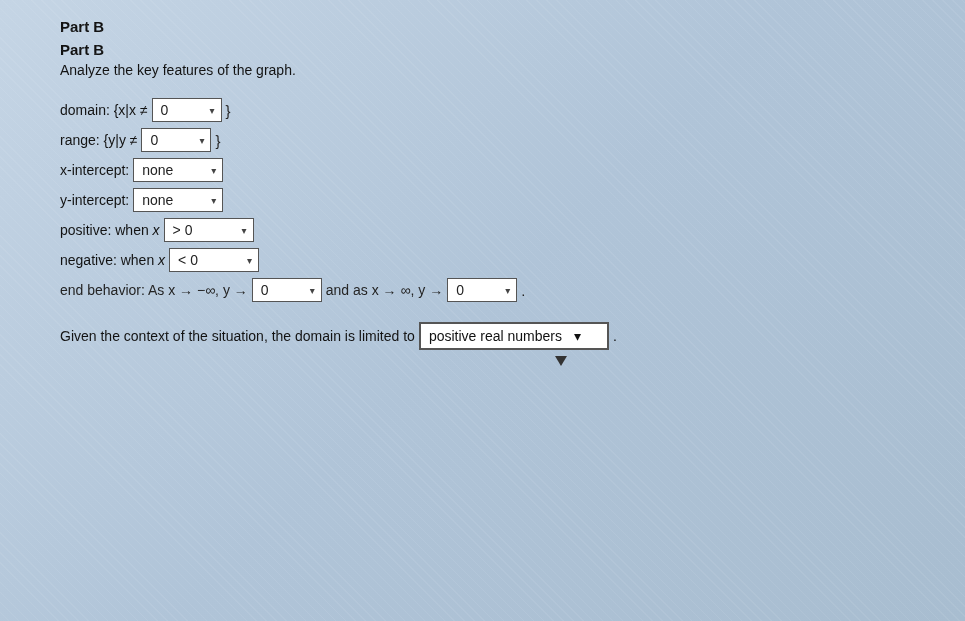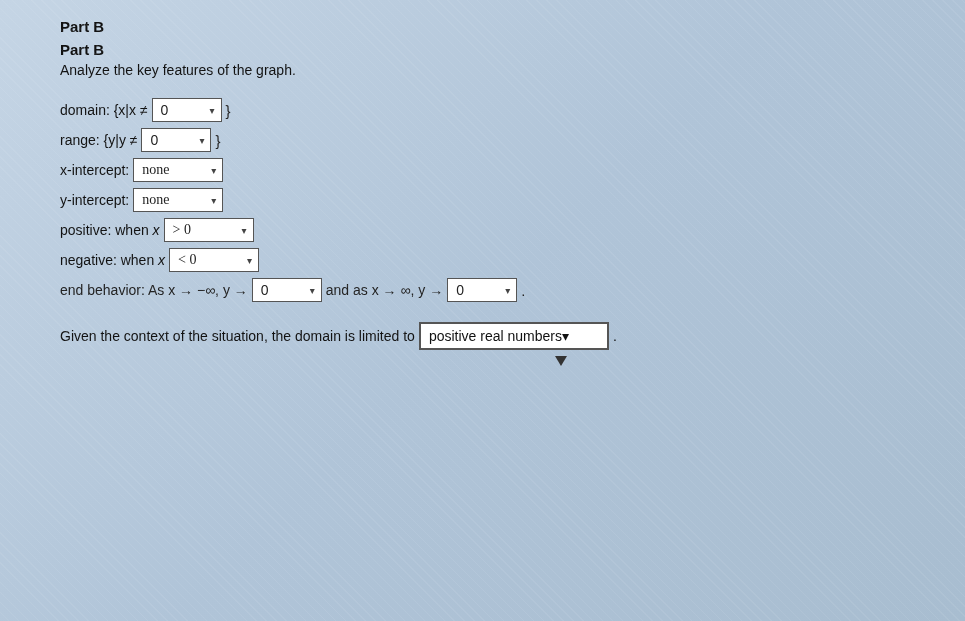--- a/index.html
+++ b/index.html
@@ -99,21 +99,20 @@
     }
 
     .dropdown-box .chevron {
       margin-left: 4px;
       font-size: 10px;
       color: #444;
     }
 
     .dropdown-box-small {
       min-width: 90px;
-      font-family: Liberation Serif, serif;
     }
 
     .dropdown-box-xsmall {
       min-width: 70px;
     }
 
     .brace-text {
       font-size: 15px;
       color: #222;
     }
@@ -136,20 +135,21 @@
 
     .dropdown-box-context {
       min-width: 190px;
       border: 2px solid #555;
       background: white;
       padding: 4px 6px 4px 8px;
       display: inline-flex;
       align-items: flex-end;
       font-size: 14px;
       cursor: pointer;
+      gap: 12px;
     }
 
     .cursor-pointer {
       position: relative;
     }
 
     
     .cursor-arrow {
       position: absolute;
       bottom: -18px;

